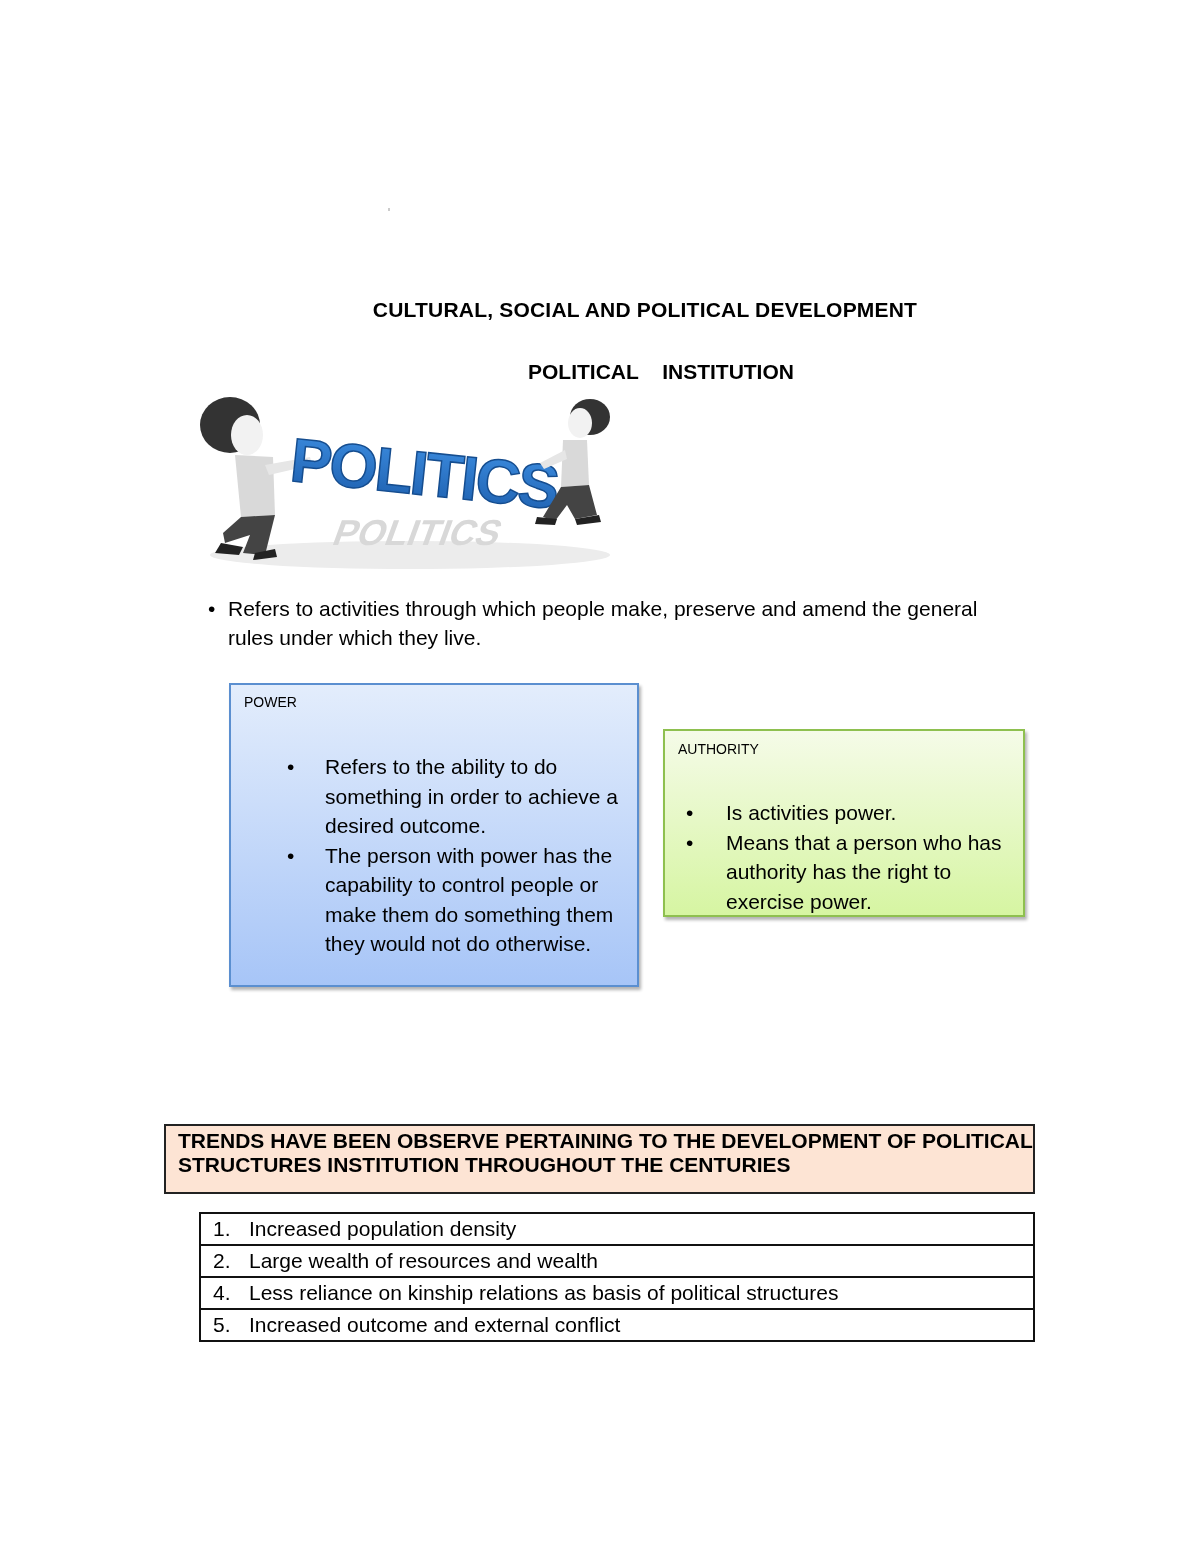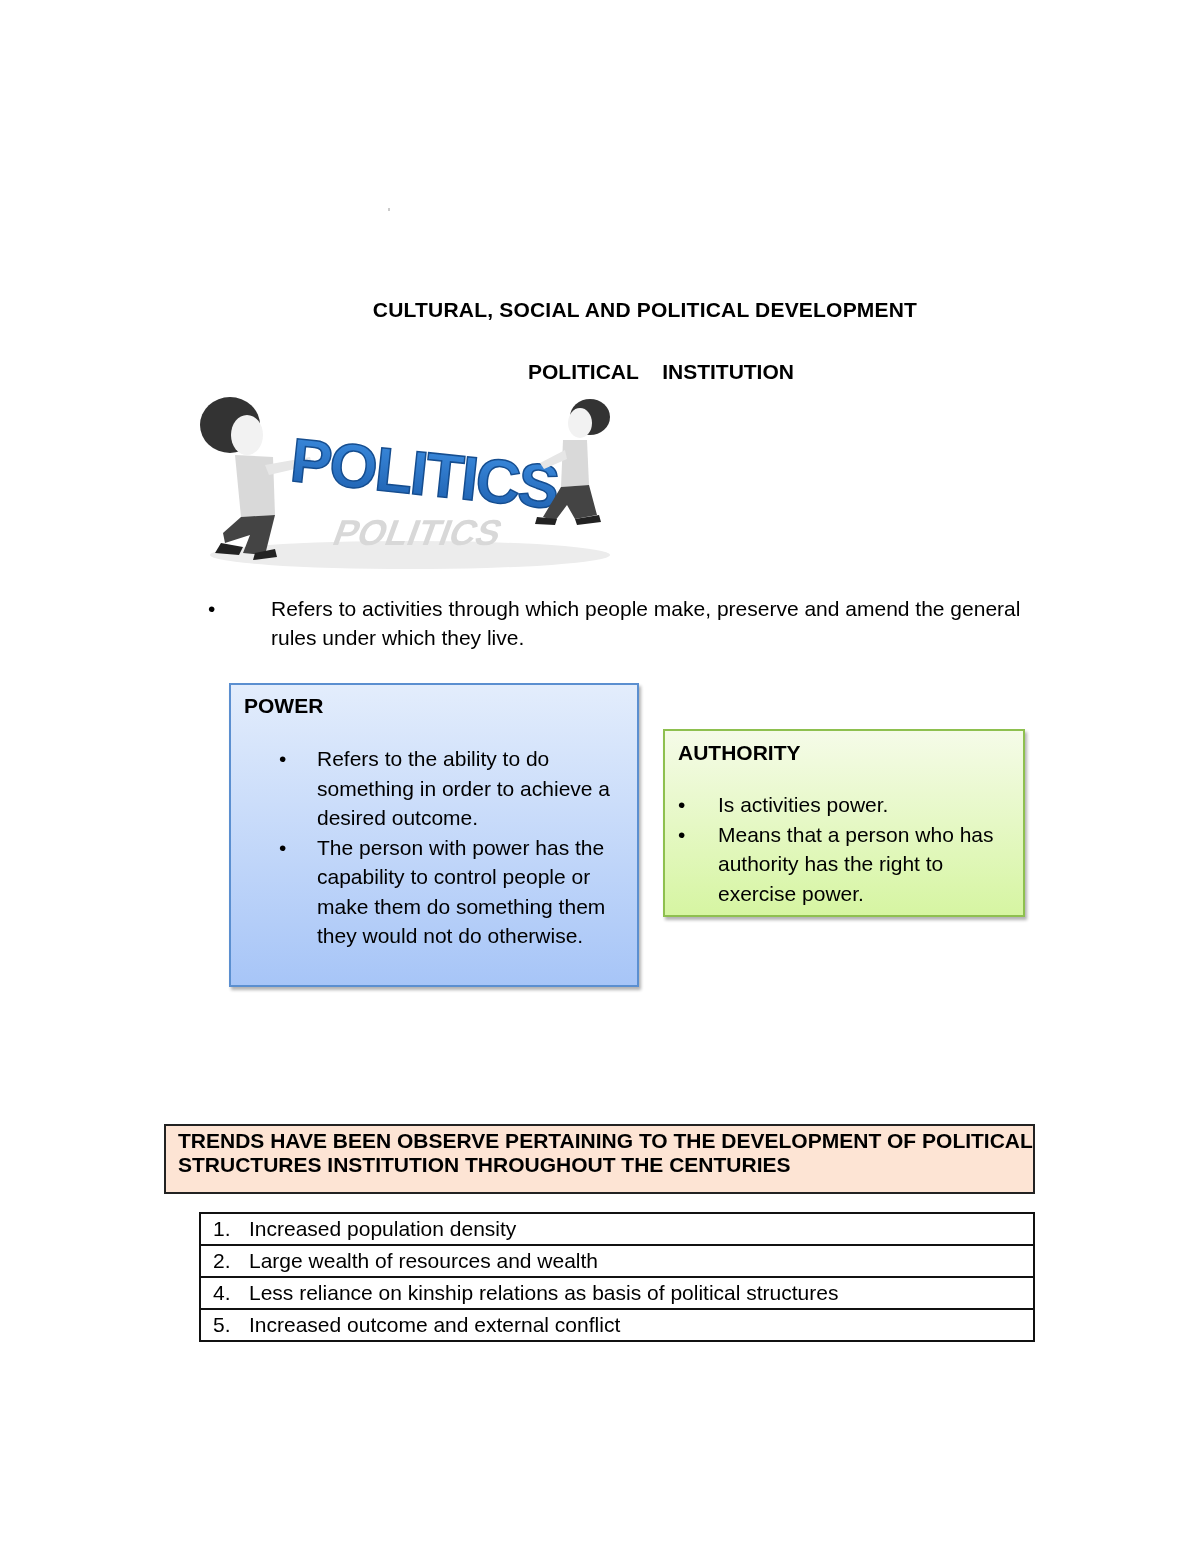--- a/index.html
+++ b/index.html
@@ -7,30 +7,30 @@
          font-family:"Liberation Sans", sans-serif; color:#000; }
   .abs { position:absolute; }
   .title { left:0; width:1290px; top:298px; text-align:center; font-weight:bold; font-size:21px; letter-spacing:0.2px; }
   .subtitle { left:0; width:1322px; top:360px; text-align:center; font-weight:bold; font-size:21px; word-spacing:6px; }
   .speck { left:388px; top:208px; width:2px; height:3px; background:#ccc; }
 
   .illus { left:195px; top:395px; width:440px; height:195px; }
 
   .intro { left:208px; top:594px; width:820px; font-size:21px; line-height:29px; }
   .intro .bullet { position:absolute; left:0; top:0; width:20px; }
-  .intro .txt { margin-left:63px; }
+  .intro .txt { margin-left:20px; }
 
   .power { left:229px; top:683px; width:410px; height:304px; box-sizing:border-box;
            border:2px solid #5b8fd0; background:linear-gradient(to bottom,#e3edfc 0%,#a7c5f7 100%);
            box-shadow:2px 3px 3px rgba(0,0,0,0.3); }
   .authority { left:663px; top:729px; width:362px; height:188px; box-sizing:border-box;
            border:2px solid #8ec04f; background:linear-gradient(to bottom,#f5fbe8 0%,#d6f5a2 100%);
            box-shadow:2px 3px 3px rgba(0,0,0,0.3); }
-  .box-head { position:absolute; font-weight:bold; font-size:21px; }
-  .box-list { position:absolute; list-style:none; margin:0; padding:0; font-size:21px; line-height:29.5px; }
+  .box-head { position:absolute; font-weight:normal; font-size:14px; }
+  .box-list { position:absolute; list-style:none; margin:8px; padding:0; font-size:21px; line-height:29.5px; }
   .box-list li { position:relative; padding-left:38px; }
   .box-list li::before { content:"\2022"; position:absolute; left:0; top:0; }
 
   .trends-head { left:164px; top:1124px; width:871px; height:70px; box-sizing:border-box;
            border:2px solid #222; background:#fde4d4; font-weight:bold; font-size:21px;
            line-height:24px; padding:3px 0 0 12px; }
   .trends-table { left:199px; top:1212px; width:836px; border-collapse:collapse; font-size:21px; }
   .trends-table td { border:2px solid #111; height:30px; padding:0 0 0 12px; line-height:30px; }
   .num { display:inline-block; width:36px; }
 </style>

